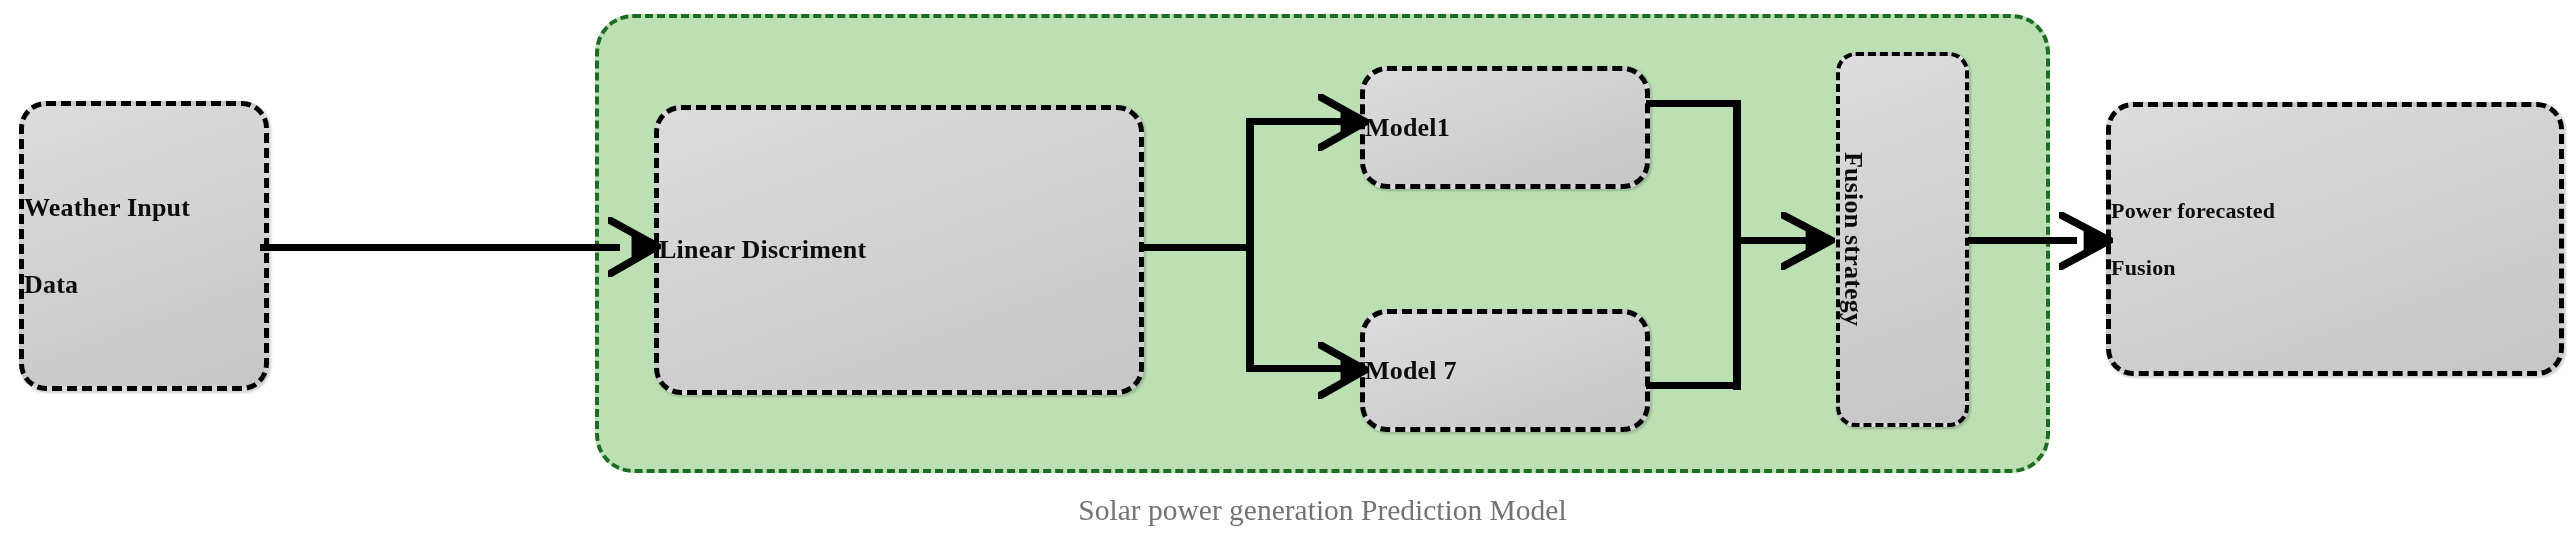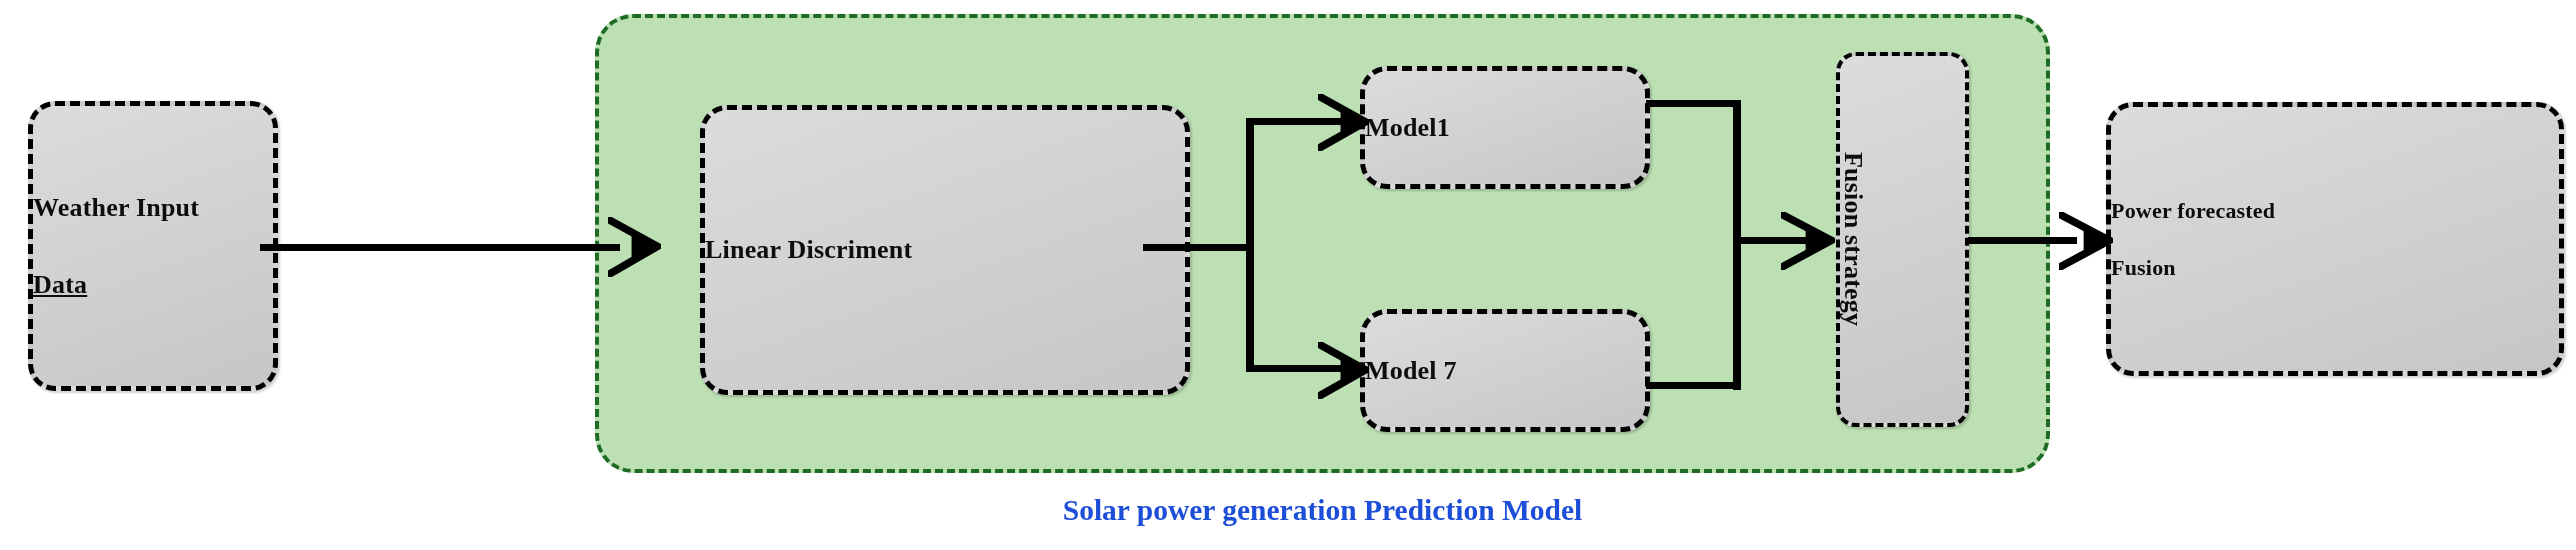--- a/index.html
+++ b/index.html
@@ -49,30 +49,29 @@
     letter-spacing: 0.2px;
     box-shadow: 1.2px 1.8px 2.4px rgba(0,0,0,0.18);
   }
   .node .line {
     display: block;
     line-height: 1.05;
   }
 
   
   #node-weather {
-    left: 28px; top: 101px; width: 250px; height: 290px;
+    left: 19px; top: 101px; width: 250px; height: 290px;
     font-size: 26px;
     gap: 12px;
   }
-  #node-weather .line + .line { margin-top: 37px; text-decoration: underline; }
+  #node-weather .line + .line { margin-top: 37px; }
 
   #node-lda {
     left: 654px; top: 105px; width: 490px; height: 290px;
     font-size: 26px;
-    margin-left: 46px;
   }
   #node-lda .line + .line { margin-top: 37px; }
 
   #node-model1 {
     left: 1360px; top: 66px; width: 290px; height: 123px;
     font-size: 26px;
   }
   #node-model2 {
     left: 1360px; top: 309px; width: 290px; height: 123px;
     font-size: 26px;
@@ -115,22 +114,22 @@
   }
 
   
   #caption {
     position: absolute;
     left: 595px;
     top: 494px;
     width: 1455px;
     text-align: center;
     font-size: 29.5px;
-    font-weight: bold;
-    color: #1d4ed8;
+    font-weight: normal;
+    color: #737373;
     white-space: nowrap;
   }
 </style>
 </head>
 <body>
 
 <div id="canvas">
 
   <div class="group-box"></div>
 

